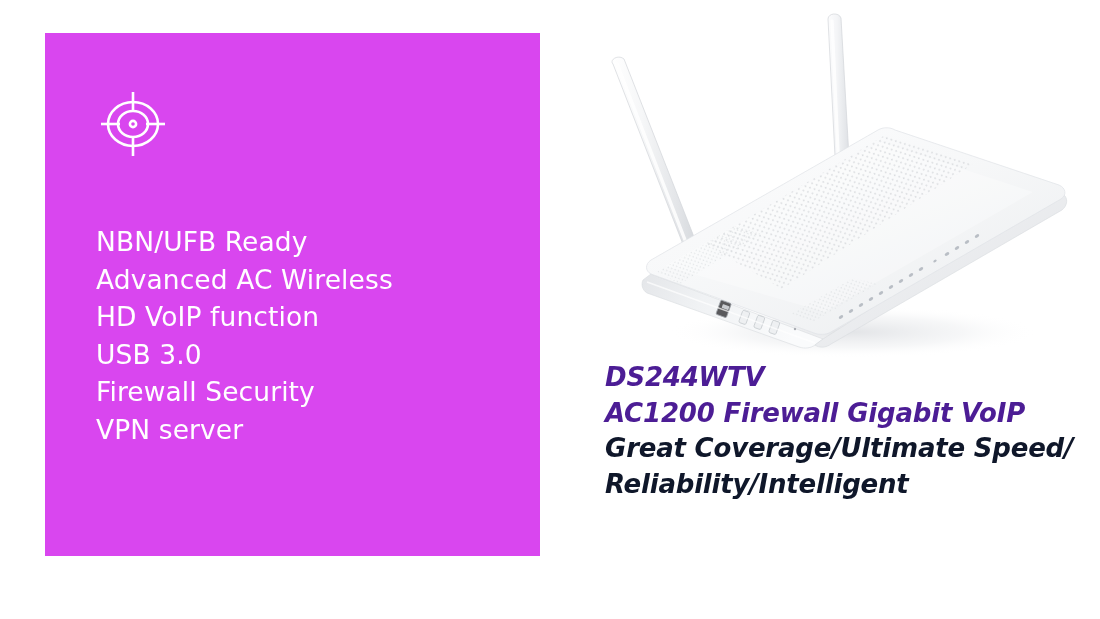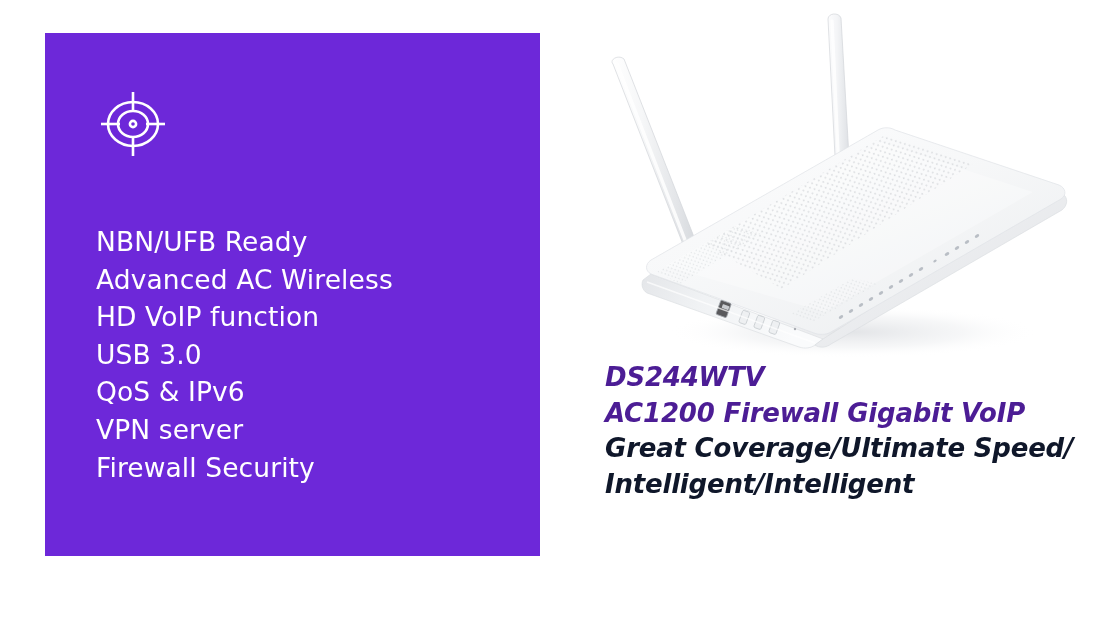--- a/index.html
+++ b/index.html
@@ -22,21 +22,21 @@
     overflow: hidden;
   }
 
   
   #feature-panel {
     position: absolute;
     left: 45px;
     top: 33px;
     width: 495px;
     height: 523px;
-    background: #6d28d9;
+    background: #d946ef;
     box-sizing: border-box;
   }
 
   #target-icon {
     position: absolute;
     left: 52px;
     top: 59px;
     width: 72px;
     height: 64px;
   }
@@ -129,23 +129,22 @@
           <line x1="49" y1="32" x2="68" y2="32"></line>
         </g>
       </svg>
     </div>
 
     <ul id="feature-list">
       <li>NBN/UFB Ready</li>
       <li>Advanced AC Wireless</li>
       <li>HD VoIP function</li>
       <li>USB 3.0</li>
-      <li>QoS &amp; IPv6</li>
+      <li>Firewall Security</li>
       <li>VPN server</li>
-      <li>Firewall Security</li>
     </ul>
 
   </div>
 
   <div id="product-area">
 
     <div id="router-photo">
       <svg viewBox="0 0 520 350" xmlns="http://www.w3.org/2000/svg">
         <defs>
 
@@ -301,18 +300,18 @@
 
           <path d="M 62 270 L 230 331" stroke="#ffffff" stroke-width="1.6" opacity="0.7"></path>
         </g>
       </svg>
     </div>
 
     <div id="product-caption">
       <div class="cap-line primary">DS244WTV</div>
       <div class="cap-line primary">AC1200 Firewall Gigabit VoIP</div>
       <div class="cap-line secondary">Great Coverage/Ultimate Speed/</div>
-      <div class="cap-line secondary">Intelligent/Intelligent</div>
+      <div class="cap-line secondary">Reliability/Intelligent</div>
     </div>
 
   </div>
 
 </div>
 
 </body></html>

